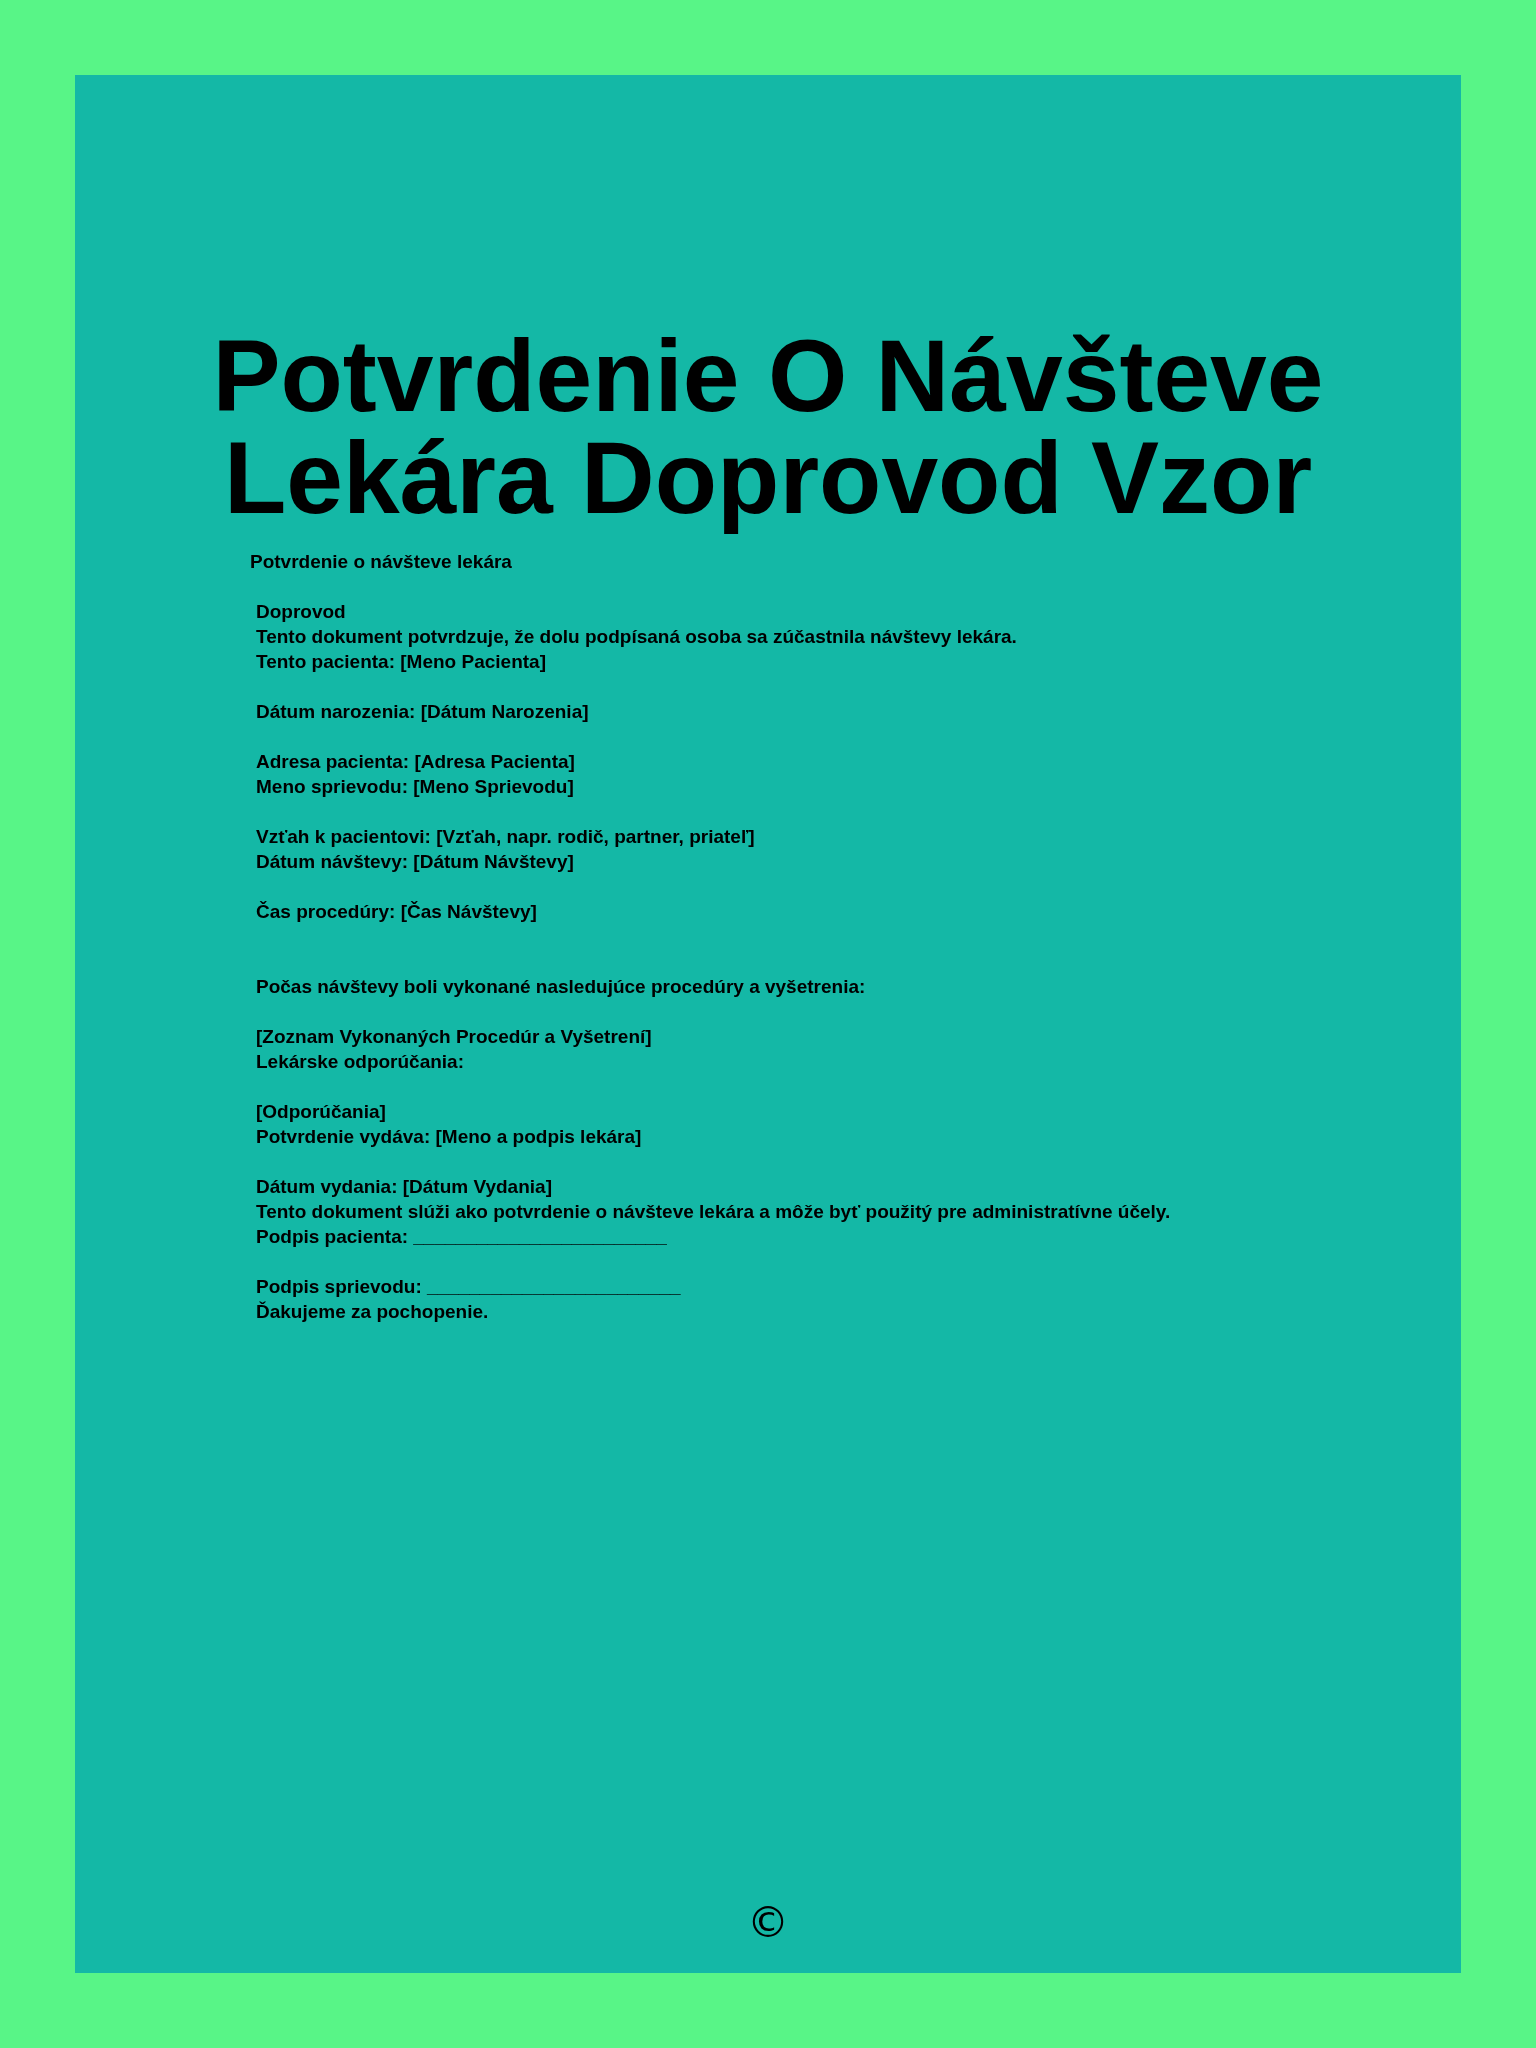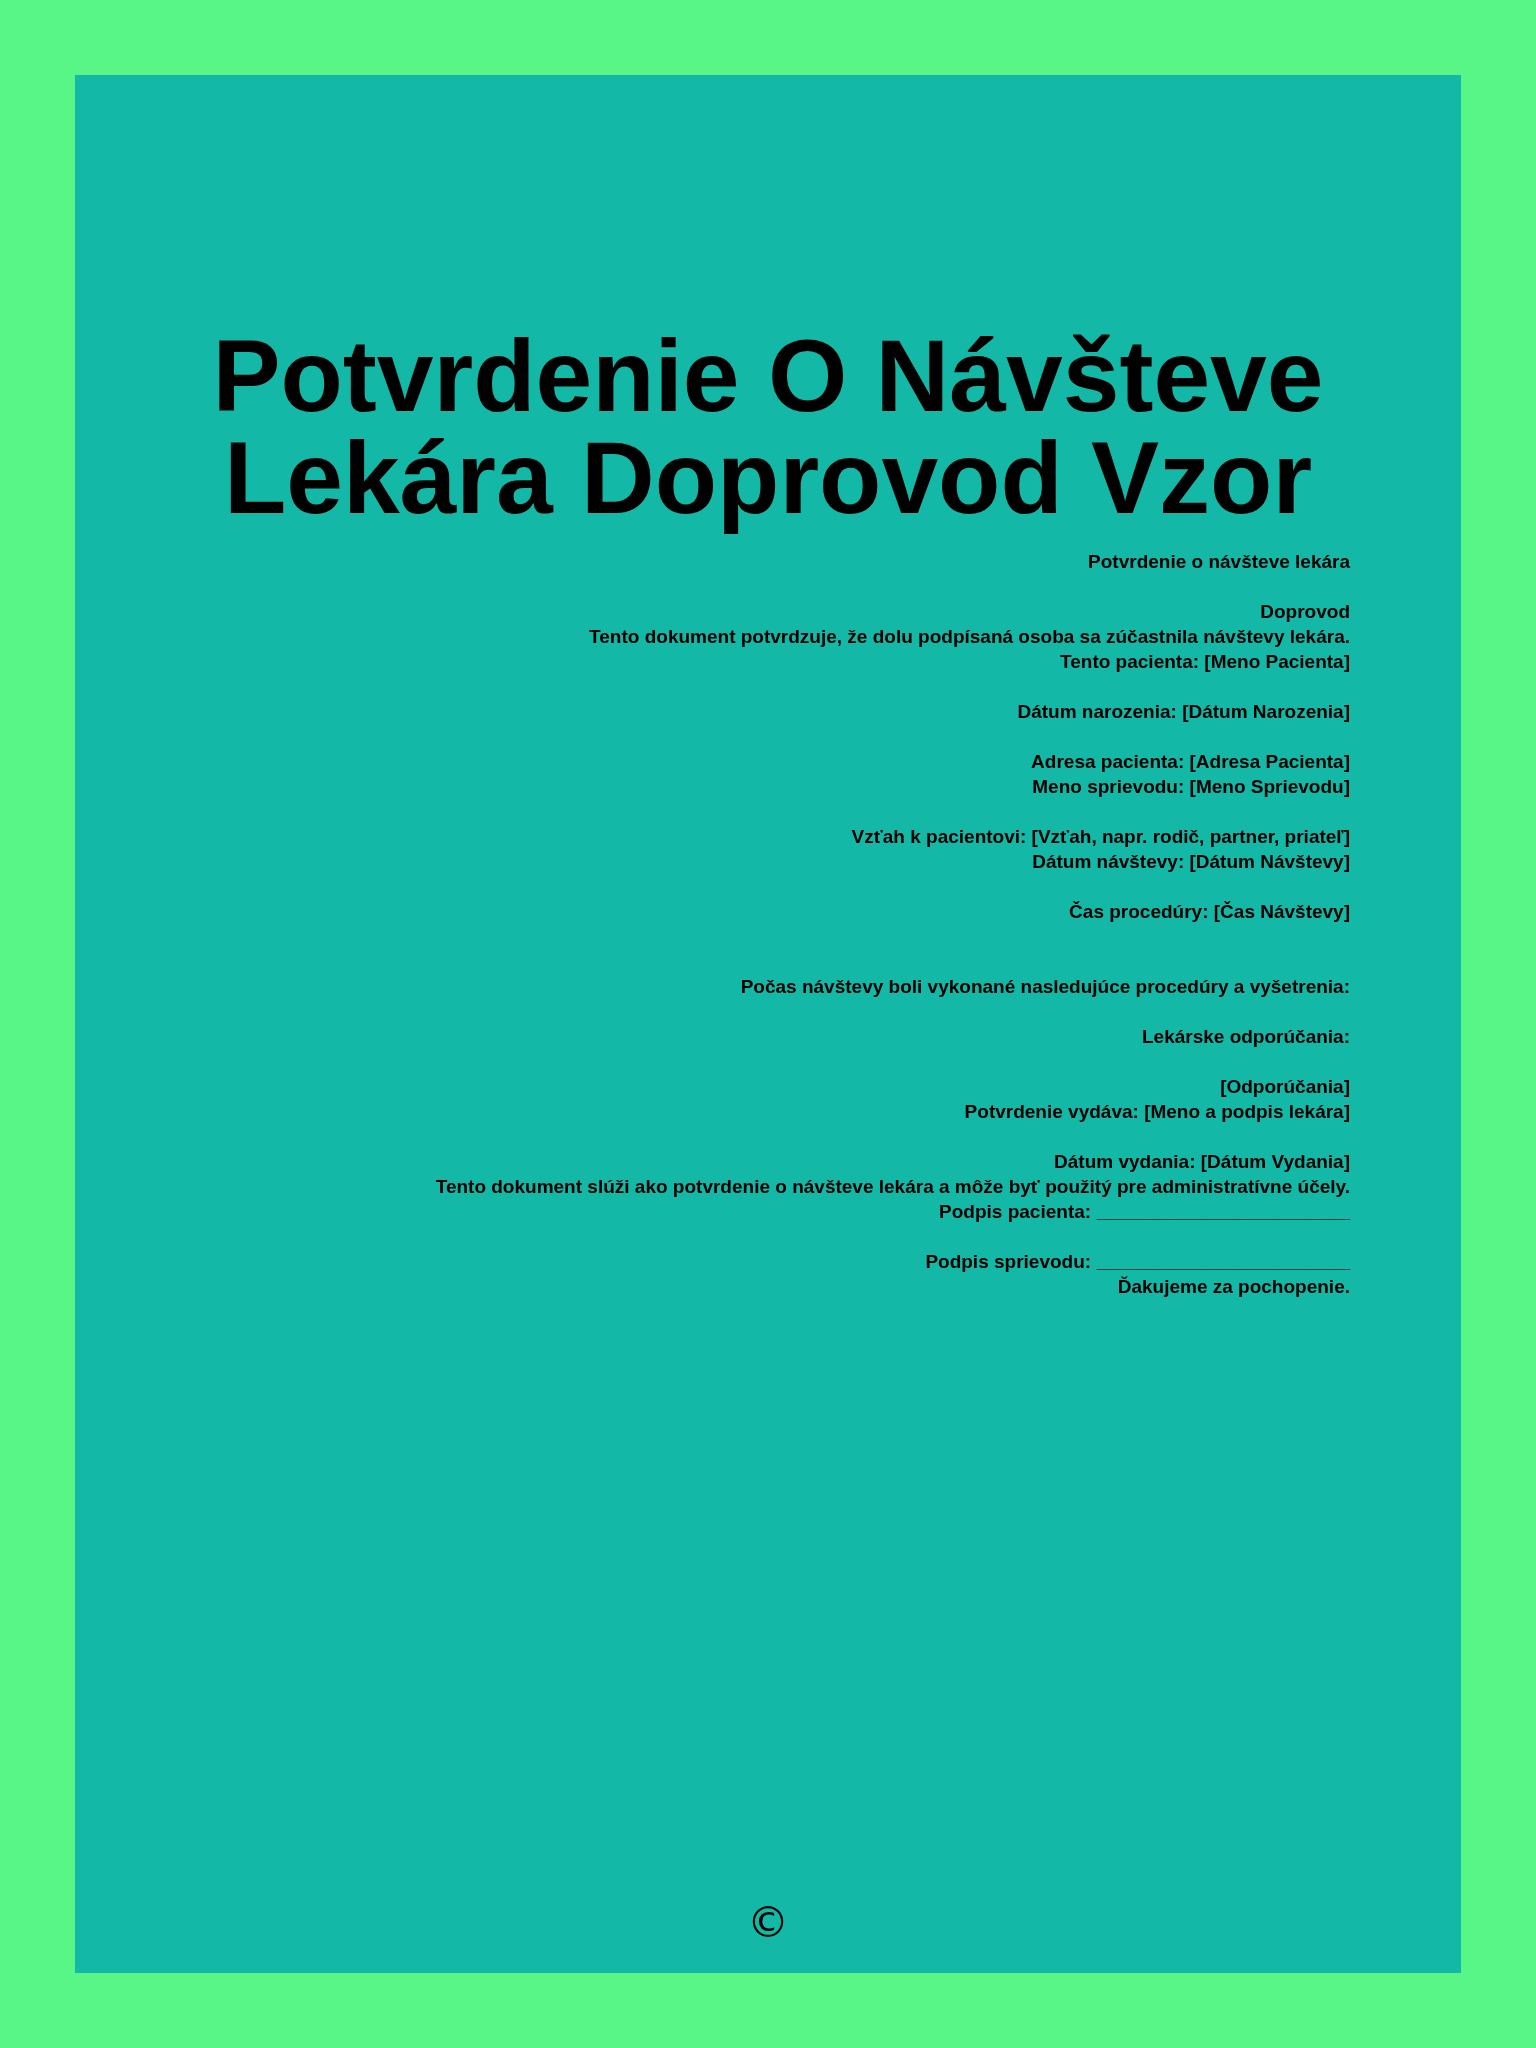--- a/index.html
+++ b/index.html
@@ -47,21 +47,20 @@
       font-family: "Liberation Sans", sans-serif;
       font-weight: bold;
       font-size: 19px;
       line-height: 25px;
       color: #000;
     }
     .line {
       display: block;
       white-space: pre;
       min-height: 25px;
-      text-align: right;
     }
     .line.indent {
       padding-left: 6px;
     }
     .blank {
       display: block;
       height: 25px;
     }
     .copyright {
       position: absolute;
@@ -97,20 +96,21 @@
     <span class="line indent">Meno sprievodu: [Meno Sprievodu]</span>
     <span class="blank"></span>
     <span class="line indent">Vzťah k pacientovi: [Vzťah, napr. rodič, partner, priateľ]</span>
     <span class="line indent">Dátum návštevy: [Dátum Návštevy]</span>
     <span class="blank"></span>
     <span class="line indent">Čas procedúry: [Čas Návštevy]</span>
     <span class="blank"></span>
     <span class="blank"></span>
     <span class="line indent">Počas návštevy boli vykonané nasledujúce procedúry a vyšetrenia:</span>
     <span class="blank"></span>
+    <span class="line indent">[Zoznam Vykonaných Procedúr a Vyšetrení]</span>
     <span class="line indent">Lekárske odporúčania:</span>
     <span class="blank"></span>
     <span class="line indent">[Odporúčania]</span>
     <span class="line indent">Potvrdenie vydáva: [Meno a podpis lekára]</span>
     <span class="blank"></span>
     <span class="line indent">Dátum vydania: [Dátum Vydania]</span>
     <span class="line indent">Tento dokument slúži ako potvrdenie o návšteve lekára a môže byť použitý pre administratívne účely.</span>
     <span class="line indent">Podpis pacienta: ________________________</span>
     <span class="blank"></span>
     <span class="line indent">Podpis sprievodu: ________________________</span>

